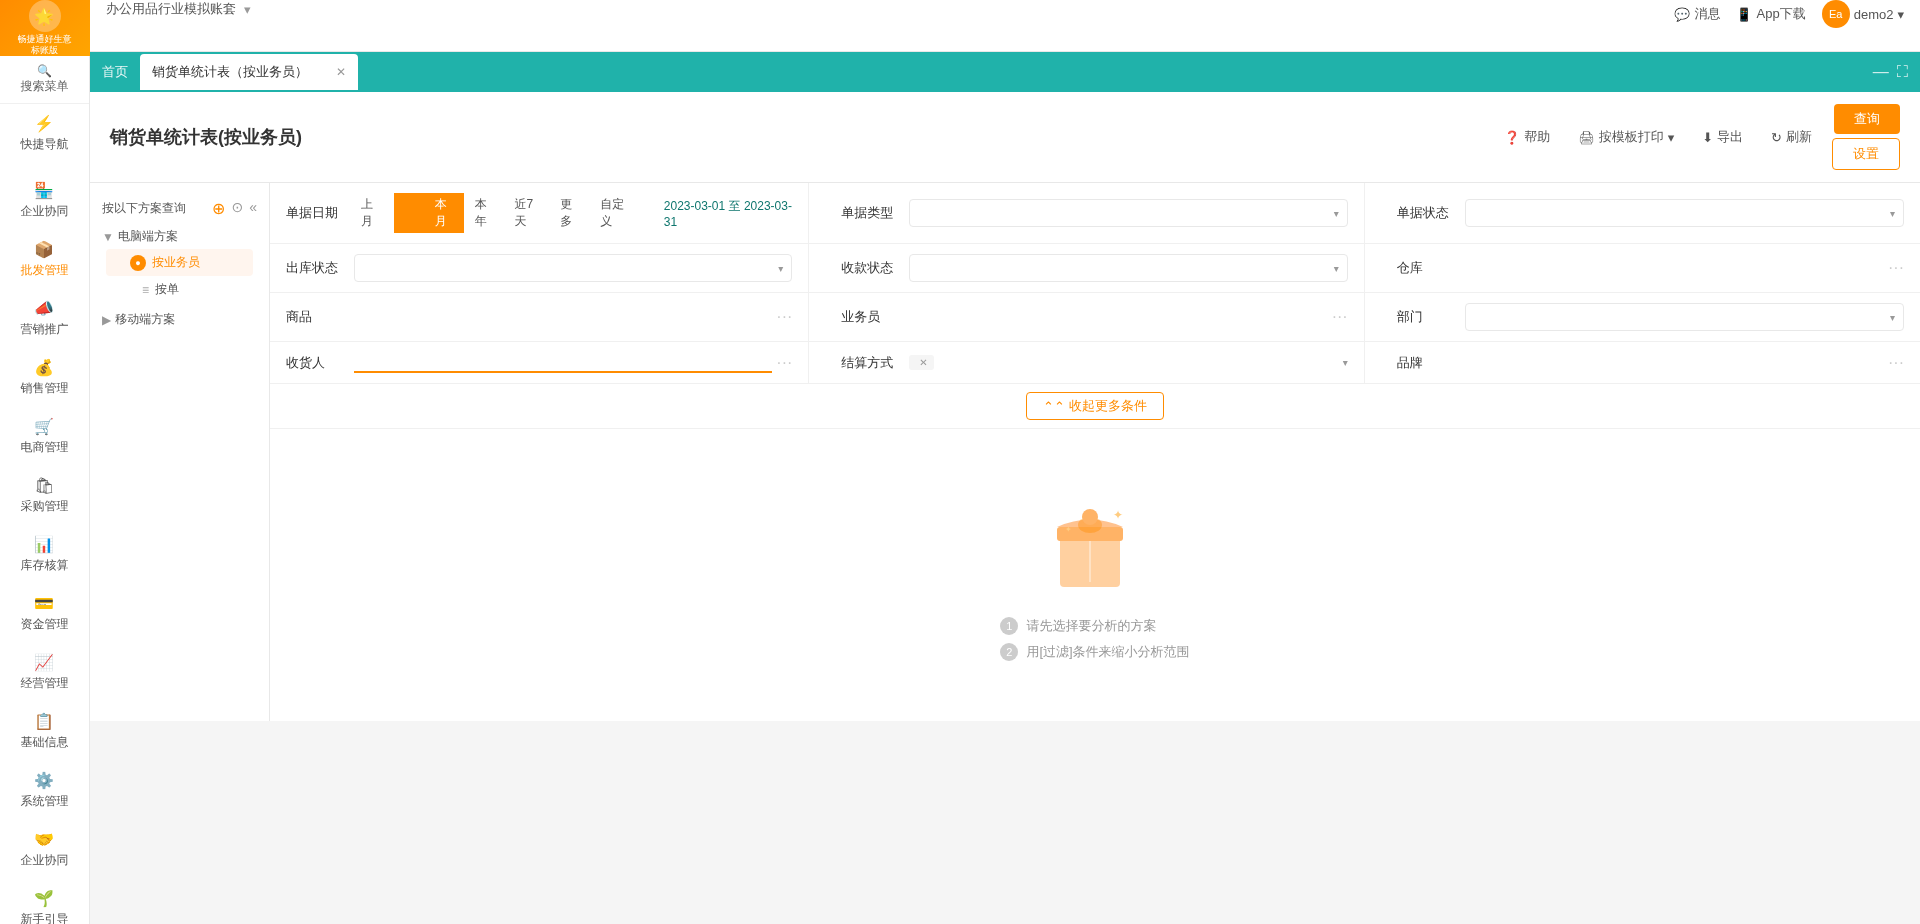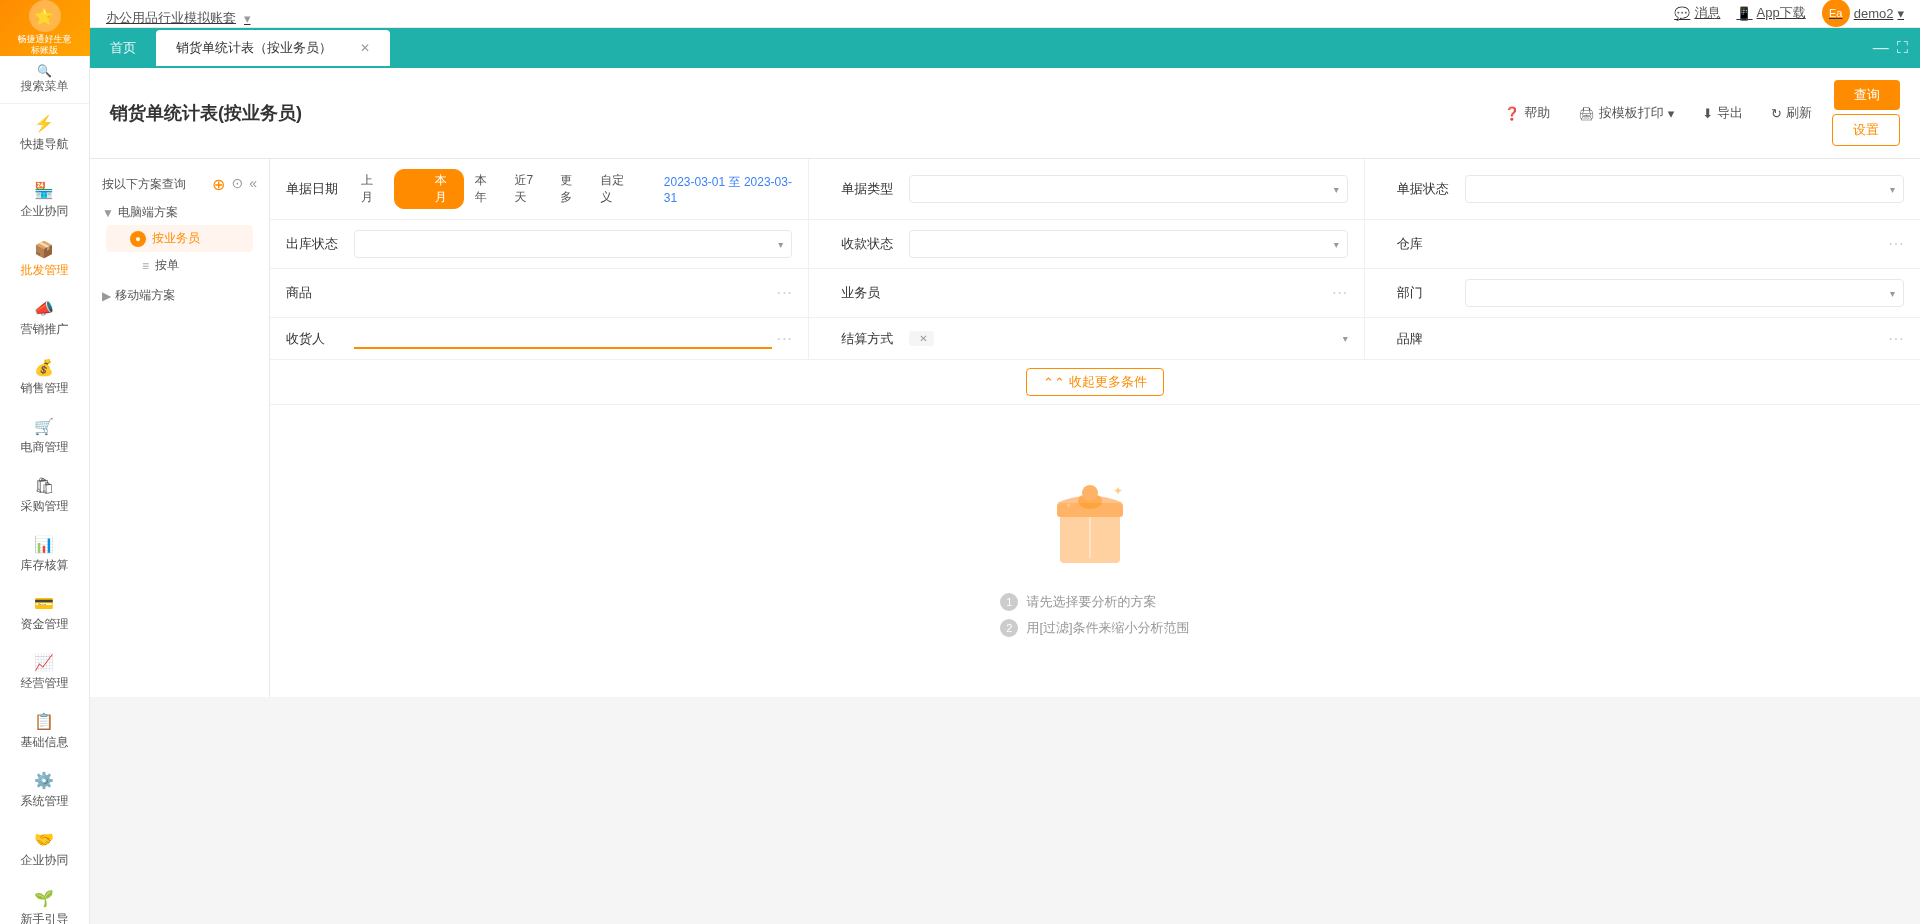--- a/index.html
+++ b/index.html
@@ -12,30 +12,30 @@
     .sidebar-search { padding: 8px; width: 100%; text-align: center; font-size: 12px; color: #666; cursor: pointer; border-bottom: 1px solid #f0f0f0; }
     .sidebar-nav-item { width: 100%; padding: 10px 0; display: flex; flex-direction: column; align-items: center; justify-content: center; font-size: 12px; color: #555; cursor: pointer; }
     .sidebar-nav-item .nav-icon { font-size: 16px; margin-bottom: 3px; }
     .sidebar-nav-item.active { color: #ff8c00; }
     .sidebar-divider { width: 60%; height: 1px; background: #f0f0f0; margin: 4px 0; }
 
     
     .main { flex: 1; display: flex; flex-direction: column; height: 100%; overflow: hidden; }
 
     
-    .topbar { height: 28px; background: #fff; border-bottom: 1px solid #e8e8e8; display: flex; align-items: flex-end; justify-content: space-between; padding: 0 16px; text-decoration: underline; }
+    .topbar { height: 52px; background: #fff; border-bottom: 1px solid #e8e8e8; display: flex; align-items: flex-start; justify-content: space-between; padding: 0 16px; }
     .topbar-left { display: flex; align-items: center; gap: 8px; font-size: 13px; color: #555; }
     .topbar-dropdown { cursor: pointer; color: #999; }
     .topbar-right { display: flex; align-items: center; gap: 16px; font-size: 13px; color: #555; }
     .topbar-right-item { display: flex; align-items: center; gap: 4px; cursor: pointer; }
     .avatar { width: 28px; height: 28px; border-radius: 50%; background: #ff8c00; display: flex; align-items: center; justify-content: center; color: #fff; font-size: 11px; }
 
     
     .tabbar { height: 40px; background: #20b2aa; display: flex; align-items: center; padding: 0 0 0 0; }
-    .tab { height: 36px; padding: 0 20px; display: flex; align-items: center; gap: 6px; font-size: 13px; cursor: pointer; color: rgba(255,255,255,0.8); }
+    .tab { height: 36px; padding: 0 12px; display: flex; align-items: center; gap: 6px; font-size: 13px; cursor: pointer; color: rgba(255,255,255,0.8); }
     .tab.home { background: transparent; color: rgba(255,255,255,0.9); }
     .tab.active { background: #fff; color: #333; border-radius: 4px 4px 0 0; gap: 28px; }
     .tab-close { font-size: 12px; color: #999; cursor: pointer; }
     .tabbar-spacer { flex: 1; }
     .tabbar-actions { display: flex; align-items: center; gap: 8px; padding-right: 12px; color: rgba(255,255,255,0.8); font-size: 16px; cursor: pointer; }
 
     
     .page-content { flex: 1; overflow: auto; padding: 0; background: #f5f5f5; }
 
     
@@ -58,22 +58,22 @@
     .sub-icon { color: #aaa; font-size: 12px; }
 
     
     .right-filter { flex: 1; background: #fff; }
     .filter-row { display: grid; grid-template-columns: 1fr 1fr 1fr; gap: 16px; border-bottom: 1px solid #f0f0f0; }
     .filter-cell { padding: 10px 16px; display: flex; align-items: center; border-right: 1px solid #f0f0f0; }
     .filter-cell:last-child { border-right: none; }
     .filter-label { font-size: 13px; color: #333; min-width: 60px; white-space: nowrap; margin-right: 8px; }
     .filter-date-group { display: flex; align-items: center; gap: 4px; flex-wrap: nowrap; }
     .filter-date-btn { padding: 2px 6px; border-radius: 3px; font-size: 12px; cursor: pointer; color: #555; border: 1px solid transparent; }
-    .filter-date-btn.active { background: #ff8c00; color: #fff; border-color: #ff8c00; border-radius: 10px; padding-left: 40px; }
-    .filter-date-range { font-size: 12px; color: #3b82f6; margin-left: 20px; }
+    .filter-date-btn.active { background: #ff8c00; color: #fff; border-color: #ff8c00; border-radius: 0; padding-left: 40px; }
+    .filter-date-range { font-size: 12px; color: #0f766e; margin-left: 20px; }
     .filter-select { flex: 1; display: flex; align-items: center; justify-content: space-between; padding: 3px 8px; border: 1px solid #e8e8e8; border-radius: 4px; cursor: pointer; min-height: 28px; }
     .filter-select-arrow { color: #999; font-size: 10px; }
     .filter-dots { color: #ccc; font-size: 16px; cursor: pointer; margin-left: 4px; }
     .filter-text-input { flex: 1; border: none; border-bottom: 2px solid #ff8c00; outline: none; font-size: 13px; padding: 2px 4px; }
     .filter-tag { display: flex; align-items: center; gap: 4px; background: #f5f5f5; border-radius: 3px; padding: 2px 6px; font-size: 12px; }
     .filter-tag-close { cursor: pointer; color: #999; font-size: 10px; }
 
     
     .filter-collapse-row { padding: 8px; text-align: center; border-bottom: 1px solid #f0f0f0; }
     .collapse-btn { display: inline-flex; align-items: center; gap: 4px; color: #ff8c00; font-size: 13px; cursor: pointer; padding: 4px 16px; border: 1px solid #ff8c00; border-radius: 4px; background: #fff; }

